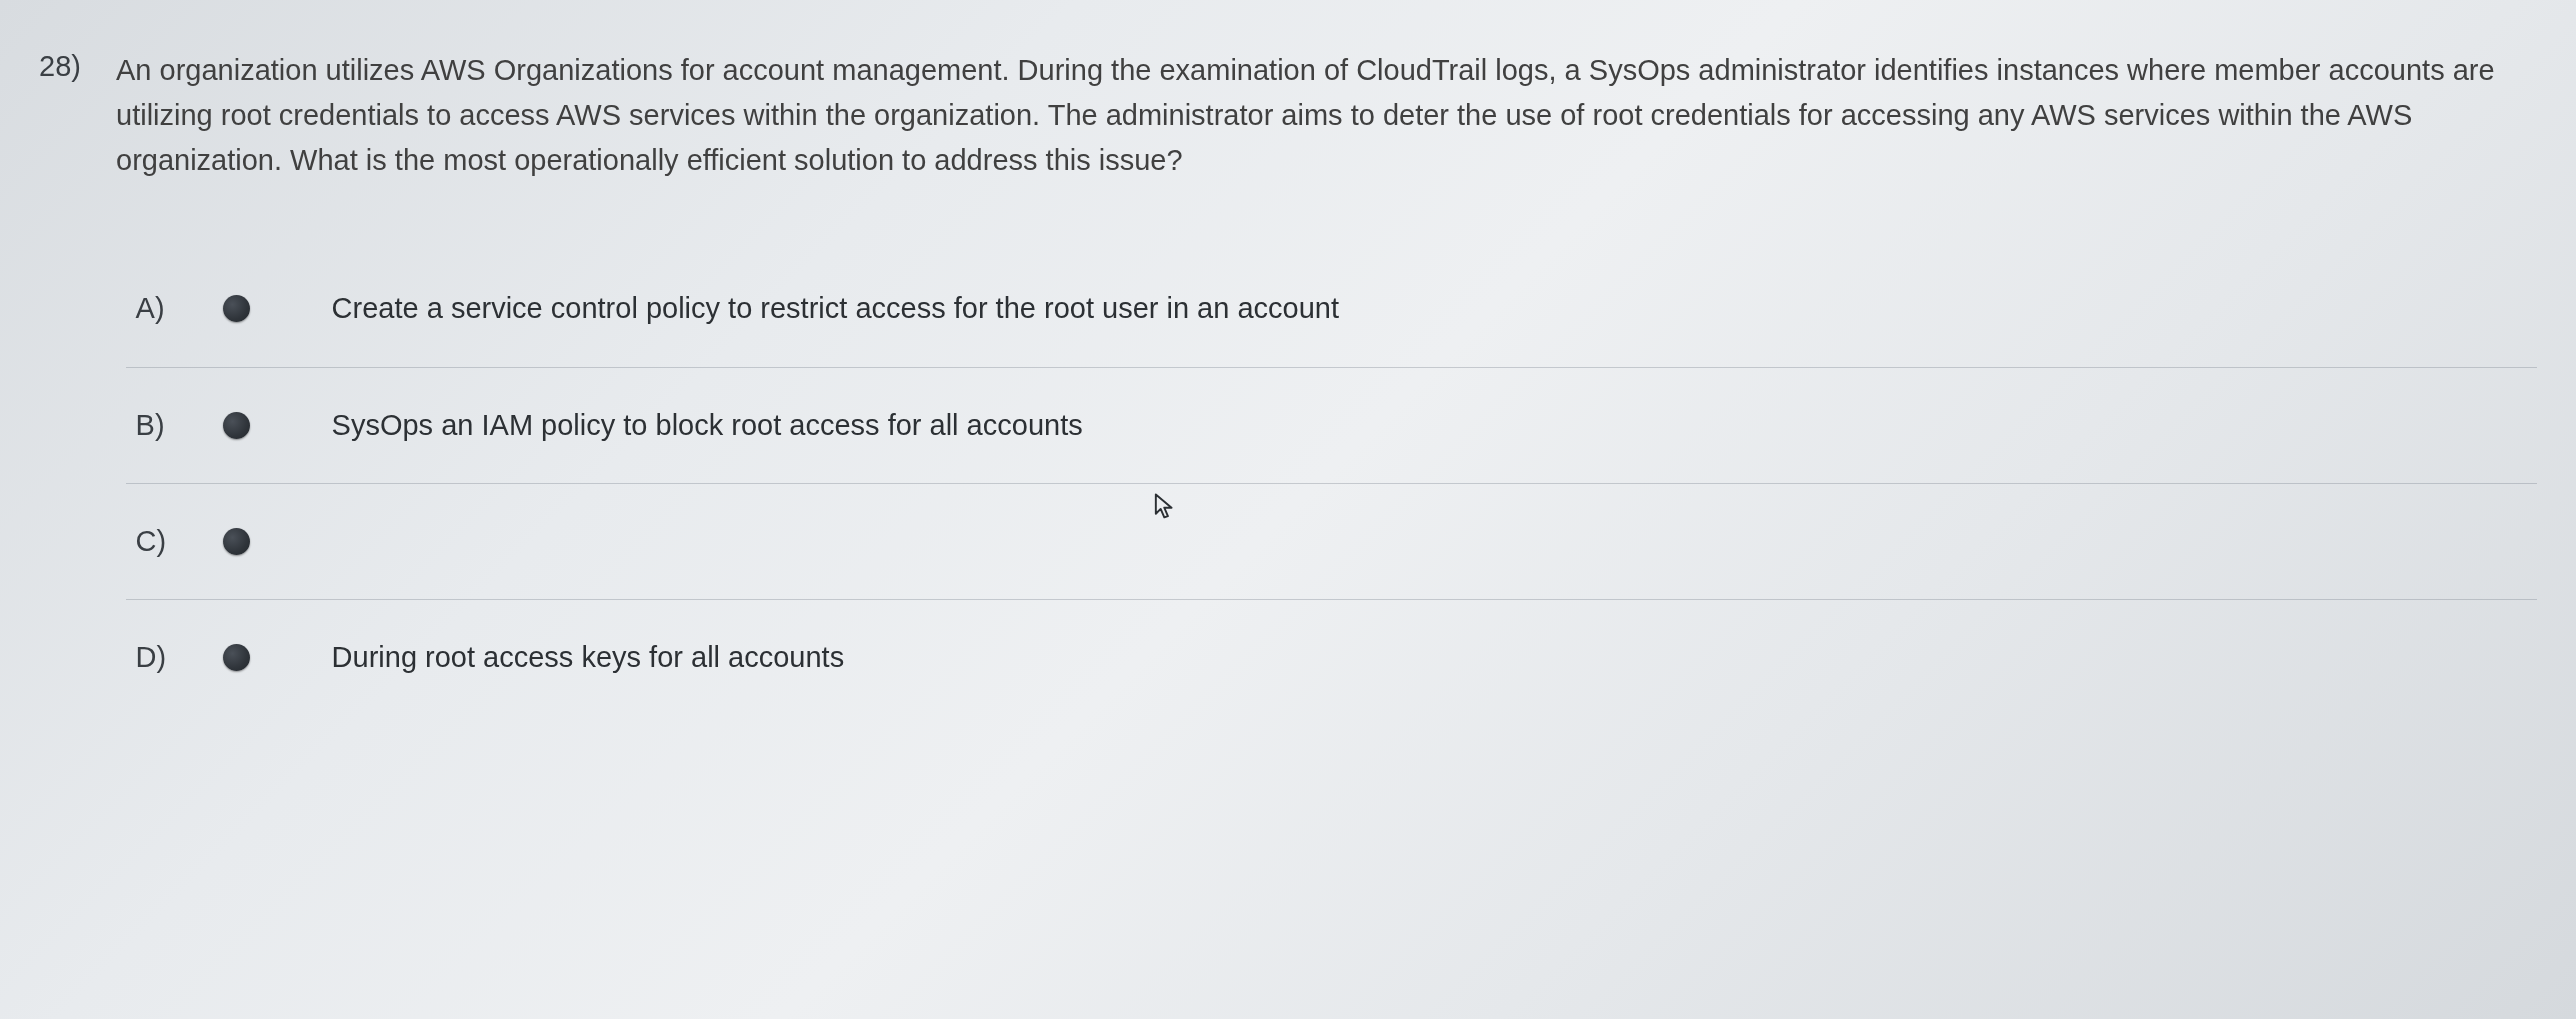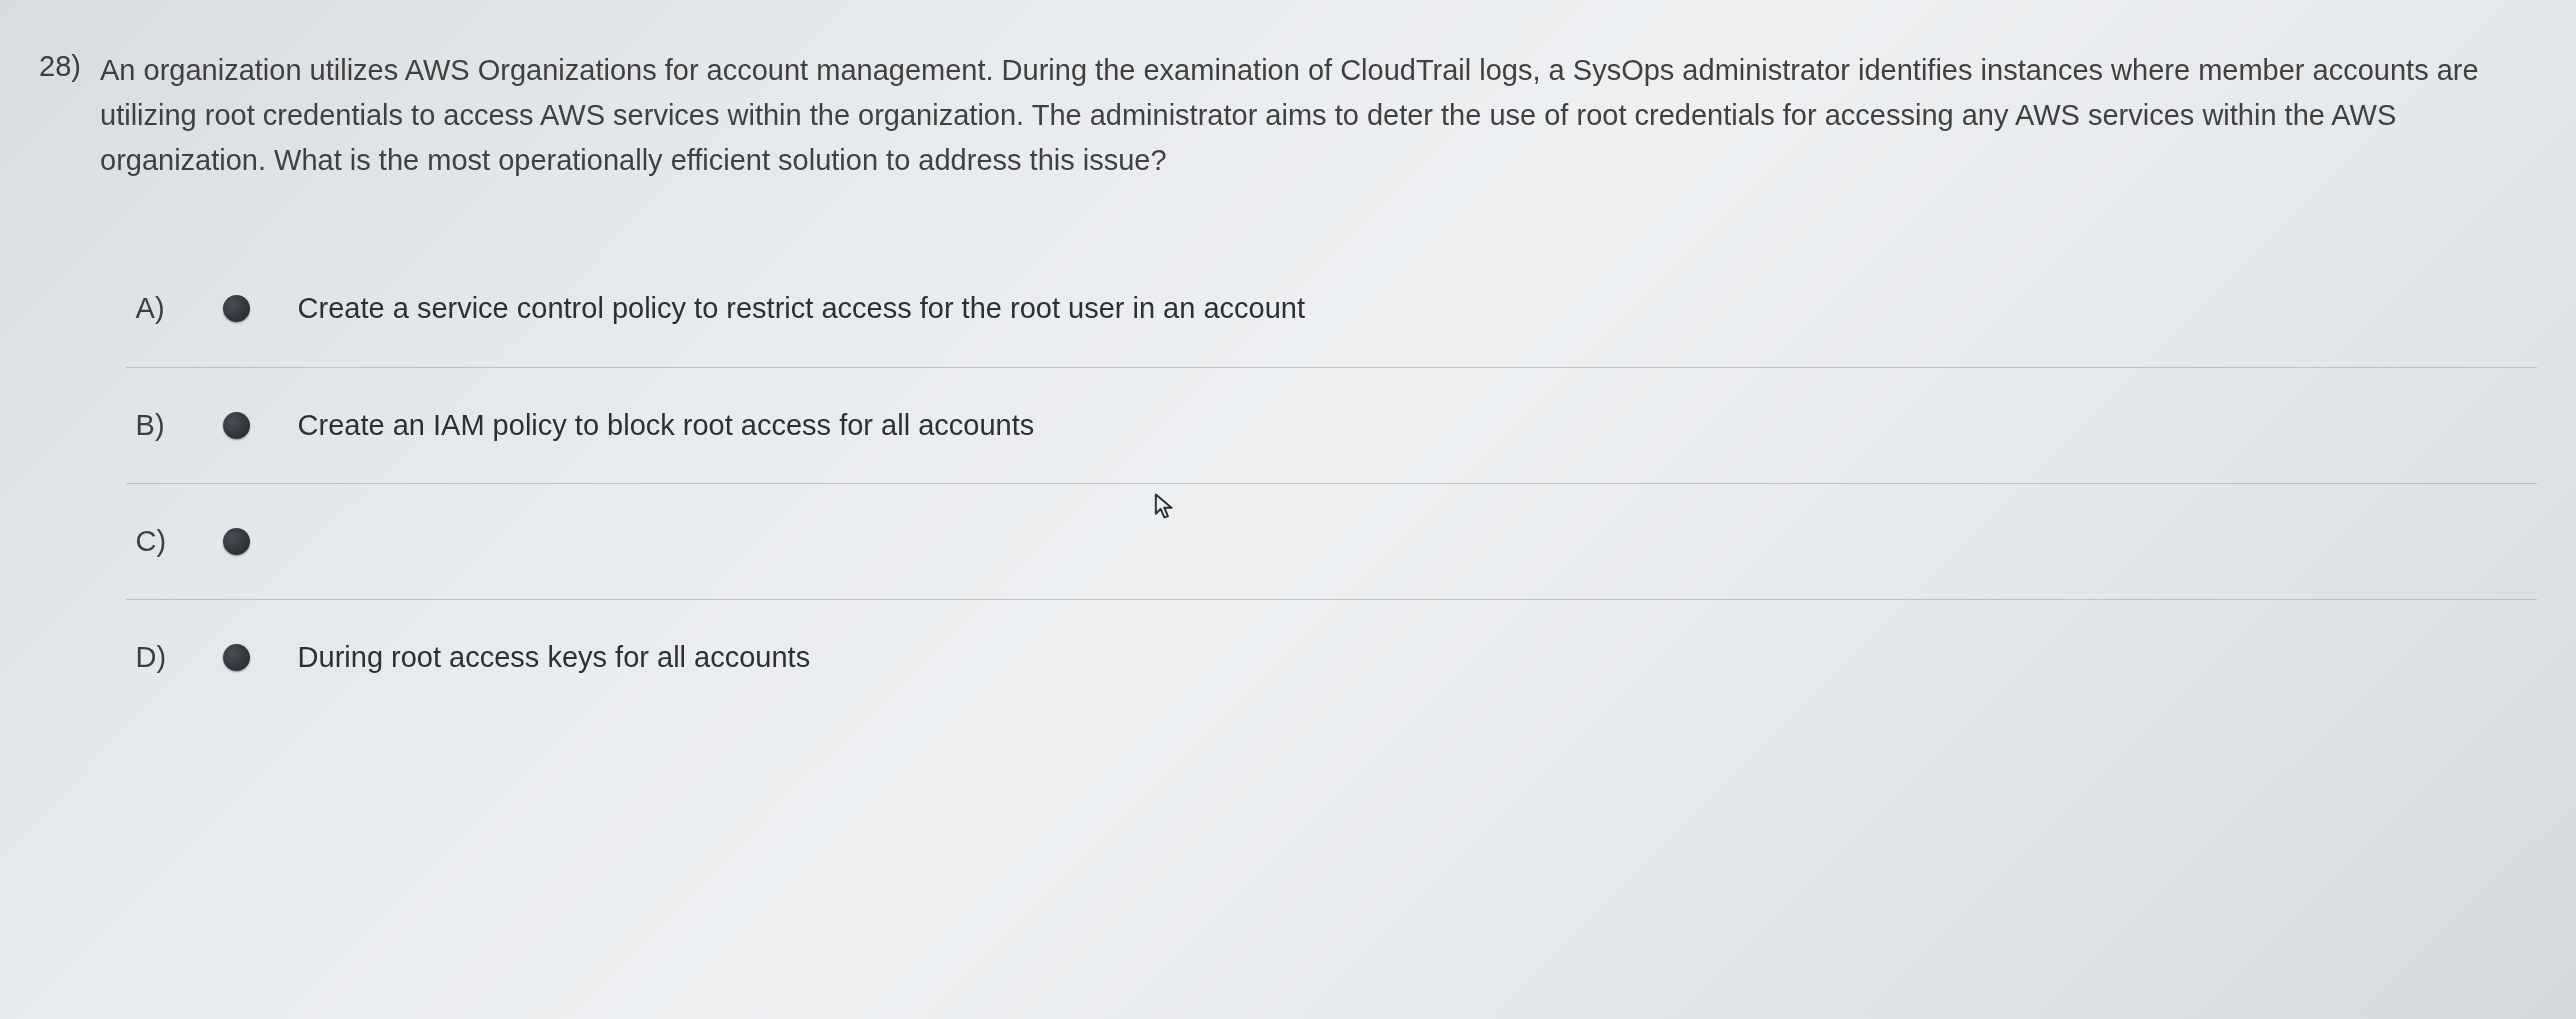--- a/index.html
+++ b/index.html
@@ -11,21 +11,21 @@
     color: #2b2f33;
     overflow: hidden;
     position: relative;
   }
   .container {
     padding: 48px 39px 39px 39px;
   }
   .question-row {
     display: flex;
     align-items: flex-start;
-    gap: 13px;
+    gap: 29px;
     margin-bottom: 68px;
   }
   .qnum {
     font-size: 29px;
     color: #3a3f44;
     min-width: 48px;
     padding-top: 1.9px;
   }
   .qtext {
     font-size: 29px;
@@ -56,20 +56,21 @@
     width: 27px;
     height: 27px;
     border-radius: 50%;
     background: radial-gradient(circle at 35% 35%, #4a5058 0%, #2f343a 60%, #23272c 100%);
     box-shadow: 0 1px 1.9px rgba(0,0,0,0.4);
     flex-shrink: 0;
   }
   .opt-text {
     font-size: 29px;
     color: #2c3034;
+    margin-left: 34px;
   }
   .cursor {
     position: absolute;
     left: 1153px;
     top: 492px;
     pointer-events: none;
   }
   .cursor svg { display:block; }
 </style>
 </head>
@@ -85,21 +86,21 @@
 
     <div class="option-row">
       <div class="opt-label">A)</div>
       <div class="radio"></div>
       <div class="opt-text">Create a service control policy to restrict access for the root user in an account</div>
     </div>
 
     <div class="option-row">
       <div class="opt-label">B)</div>
       <div class="radio"></div>
-      <div class="opt-text">Create an IAM policy to block root access for all accounts</div>
+      <div class="opt-text">SysOps an IAM policy to block root access for all accounts</div>
     </div>
 
     <div class="option-row">
       <div class="opt-label">C)</div>
       <div class="radio"></div>
     </div>
 
     <div class="option-row">
       <div class="opt-label">D)</div>
       <div class="radio"></div>

